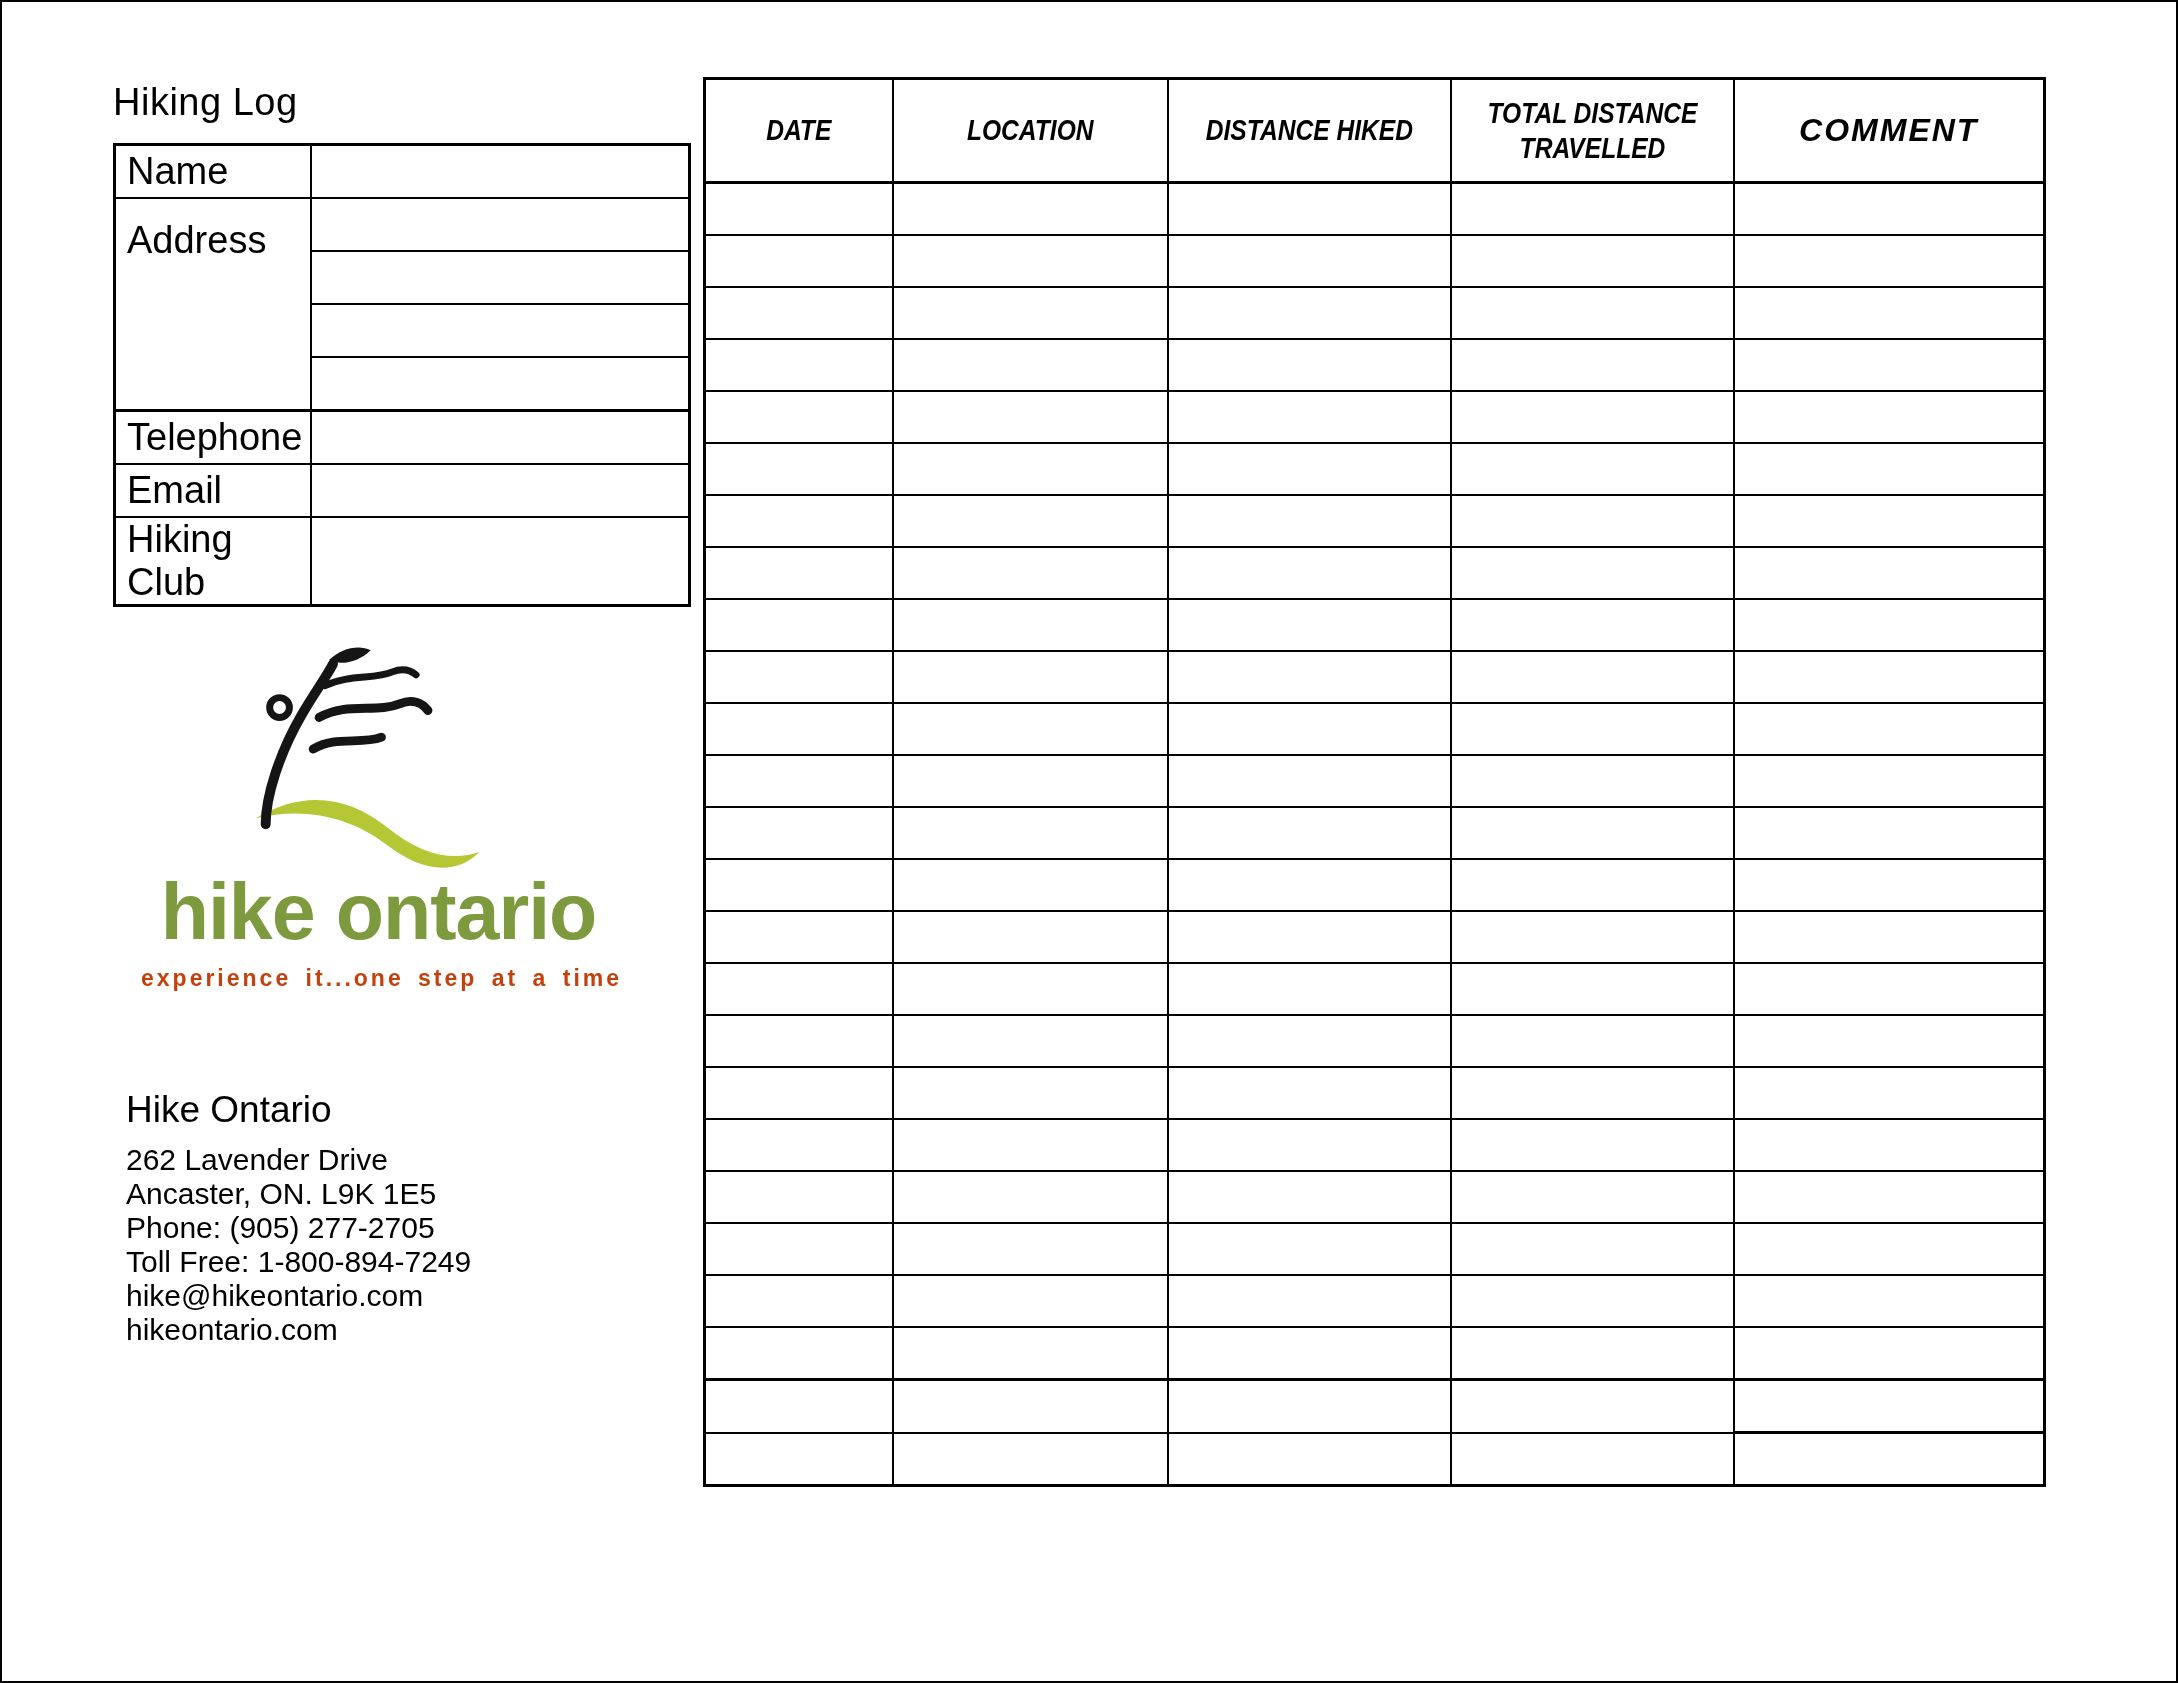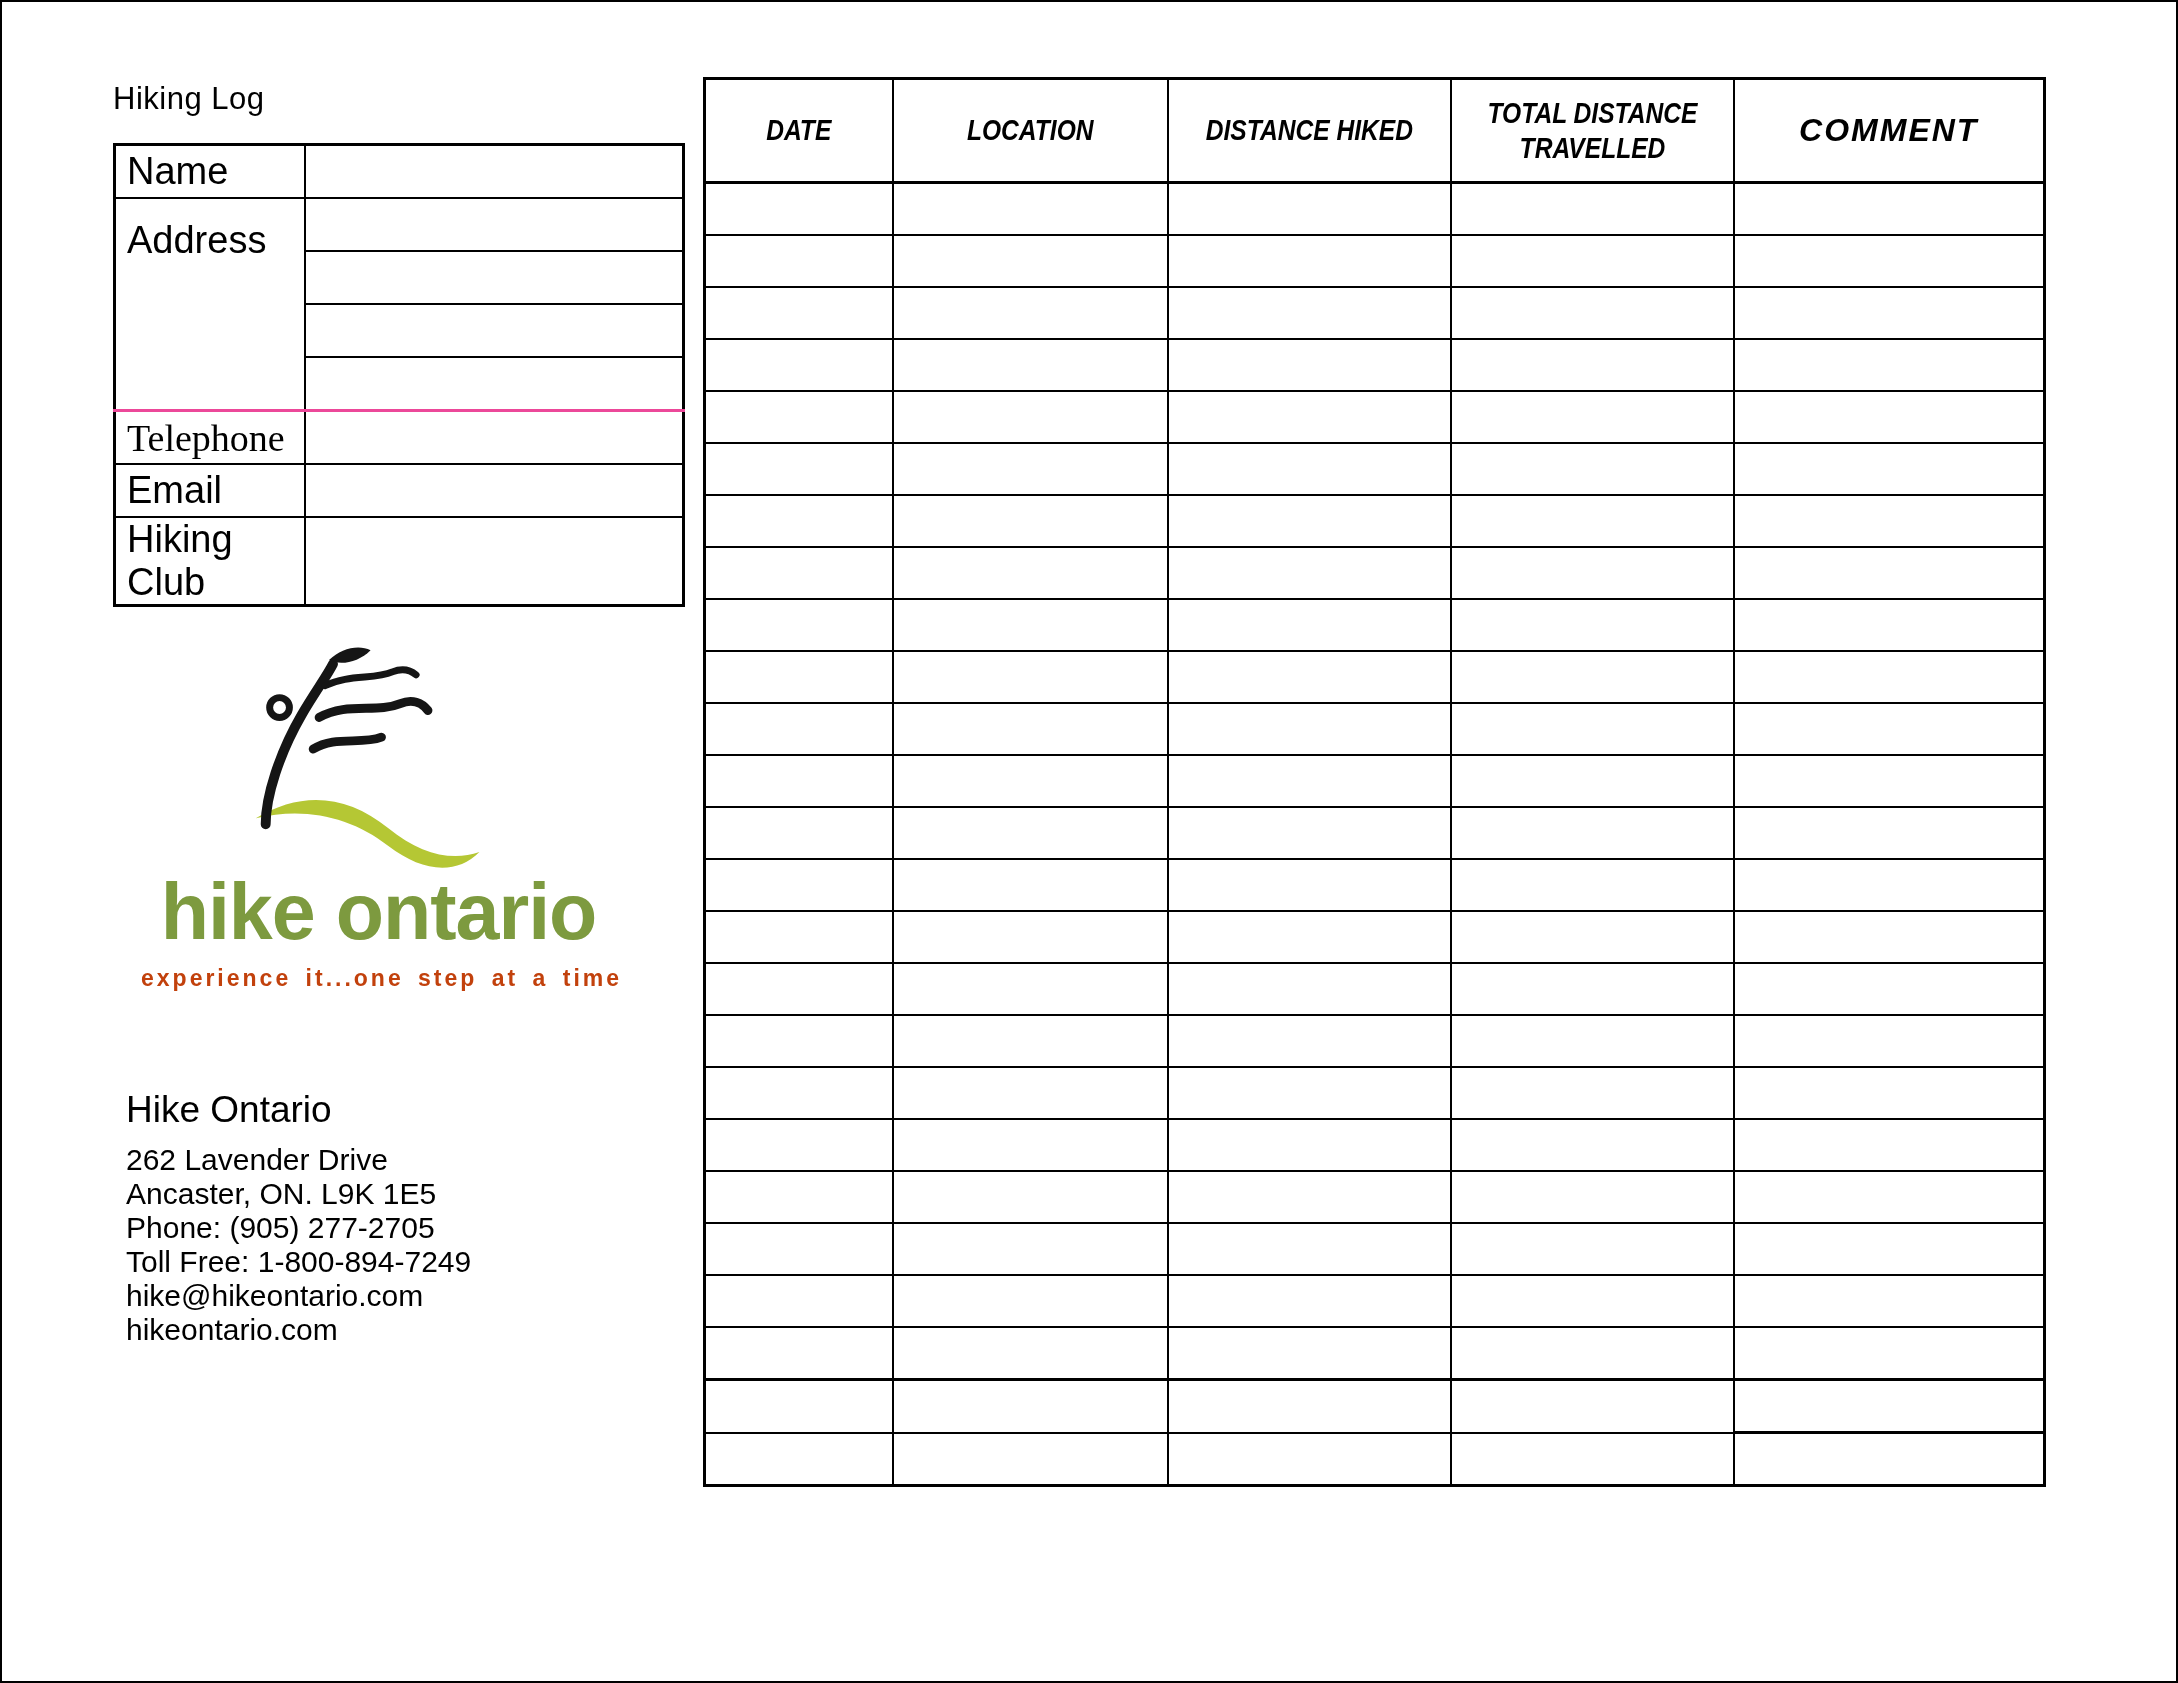--- a/index.html
+++ b/index.html
@@ -13,21 +13,21 @@
     color: #000;
     font-family: "Liberation Sans", sans-serif;
     overflow: hidden;
   }
 
   
   .title {
     position: absolute;
     left: 111px;
     top: 79px;
-    font-size: 31px;
+    font-size: 38px;
     font-weight: 400;
     letter-spacing: 0.5px;
     white-space: nowrap;
   }
 
   
   .member-table {
     position: absolute;
     left: 111px;
     top: 141px;
@@ -40,21 +40,21 @@
     height: 51px;
     font-size: 38px;
     padding: 0 8px 0 11px;
     vertical-align: middle;
     box-sizing: content-box;
   }
   .member-table td.lbl { width: 169px; }
   .member-table td.val { width: 357px; }
   .member-table td.addr-lbl { vertical-align: top; padding-top: 20px; }
   .member-table tr.sub td { border-top: 1px solid #000; }
-  .member-table tr.rule-above td { border-top: 3px solid #ec4899; font-family: Liberation Serif, serif; }
+  .member-table tr.rule-above td { border-top: 3px solid #000000; }
 
   
   .logo {
     position: absolute;
     left: 139px;
     top: 640px;
     width: 475px;
     text-align: center;
   }
   .logo svg { display: block; }

